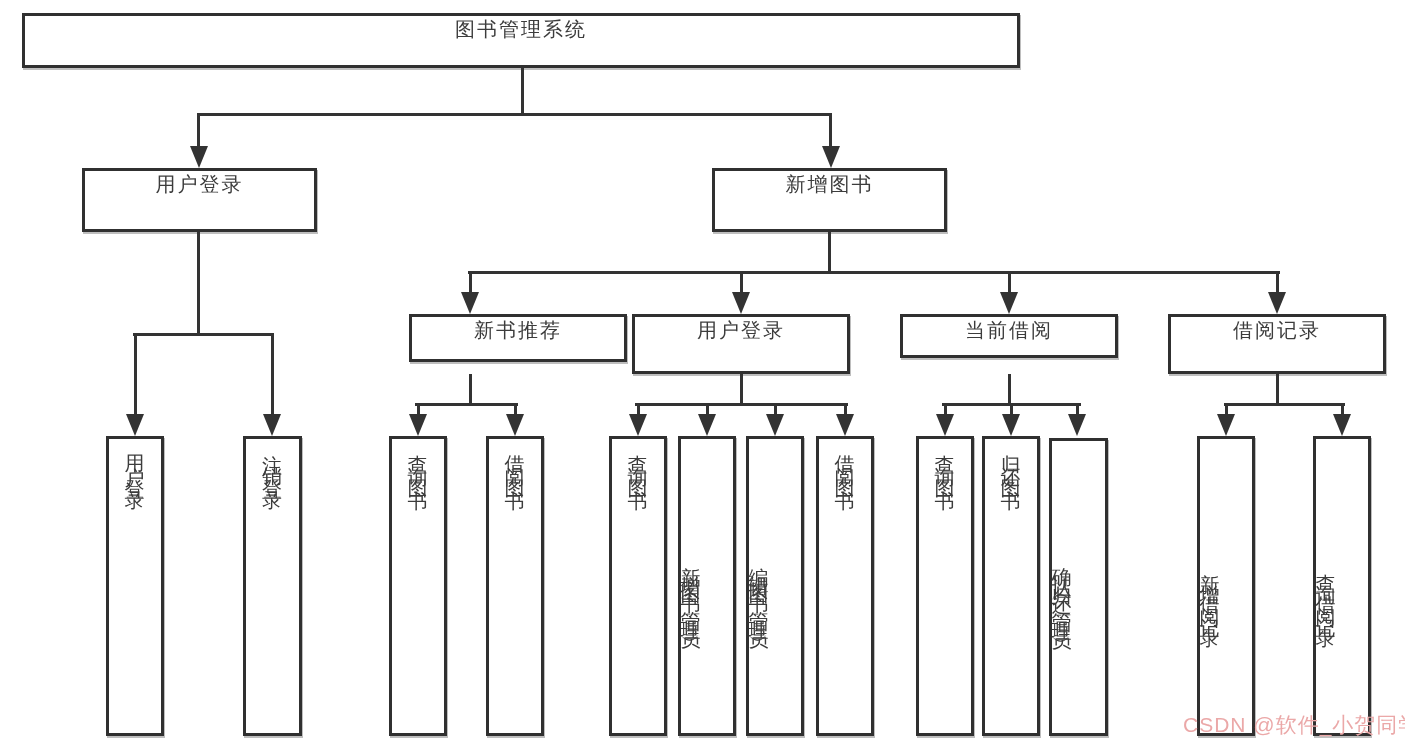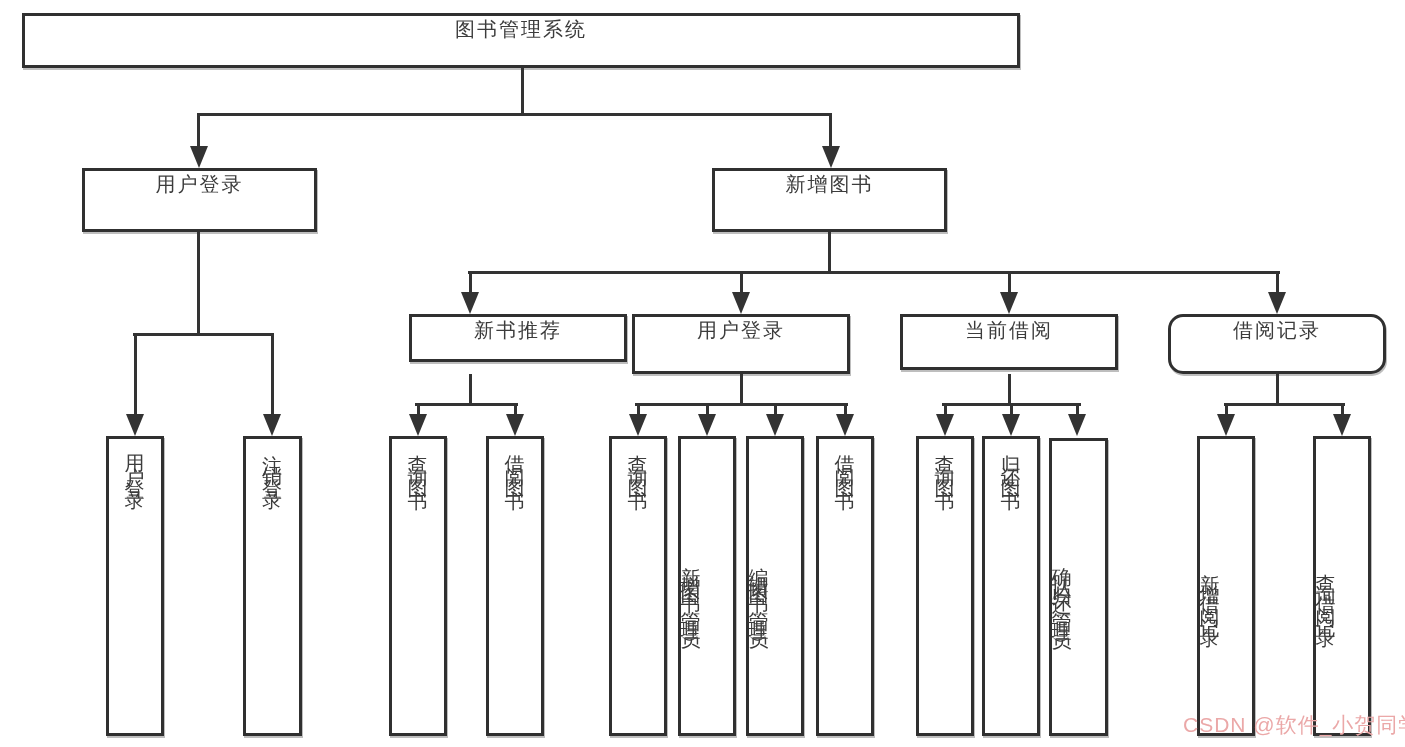--- a/index.html
+++ b/index.html
@@ -120,24 +120,24 @@
   <div class="arrowhead" style="left:1000px; top:292px;"></div>
   <div class="line" style="left:1276px; top:271px; width:3px; height:25px;"></div>
   <div class="arrowhead" style="left:1268px; top:292px;"></div>
 
   <div class="node" style="left:361px; top:314px; width:218px; height:48px;margin-left:48px;">
     <span>新书推荐</span>
   </div>
   <div class="node" style="left:632px; top:314px; width:218px; height:60px;">
     <span>用户登录</span>
   </div>
-  <div class="node" style="left:900px; top:314px; width:218px; height:56px;">
+  <div class="node" style="left:900px; top:314px; width:218px; height:44px;">
     <span>当前借阅</span>
   </div>
-  <div class="node" style="left:1168px; top:314px; width:218px; height:60px;border-radius:15px;">
+  <div class="node" style="left:1168px; top:314px; width:218px; height:60px;">
     <span>借阅记录</span>
   </div>
 
   <div class="line" style="left:469px; top:374px; width:3px; height:31px;"></div>
   <div class="line" style="left:415px; top:403px; width:103px; height:3px;"></div>
   <div class="line" style="left:417px; top:403px; width:3px; height:15px;"></div>
   <div class="arrowhead" style="left:409px; top:414px;"></div>
   <div class="line" style="left:514px; top:403px; width:3px; height:15px;"></div>
   <div class="arrowhead" style="left:506px; top:414px;"></div>
 

